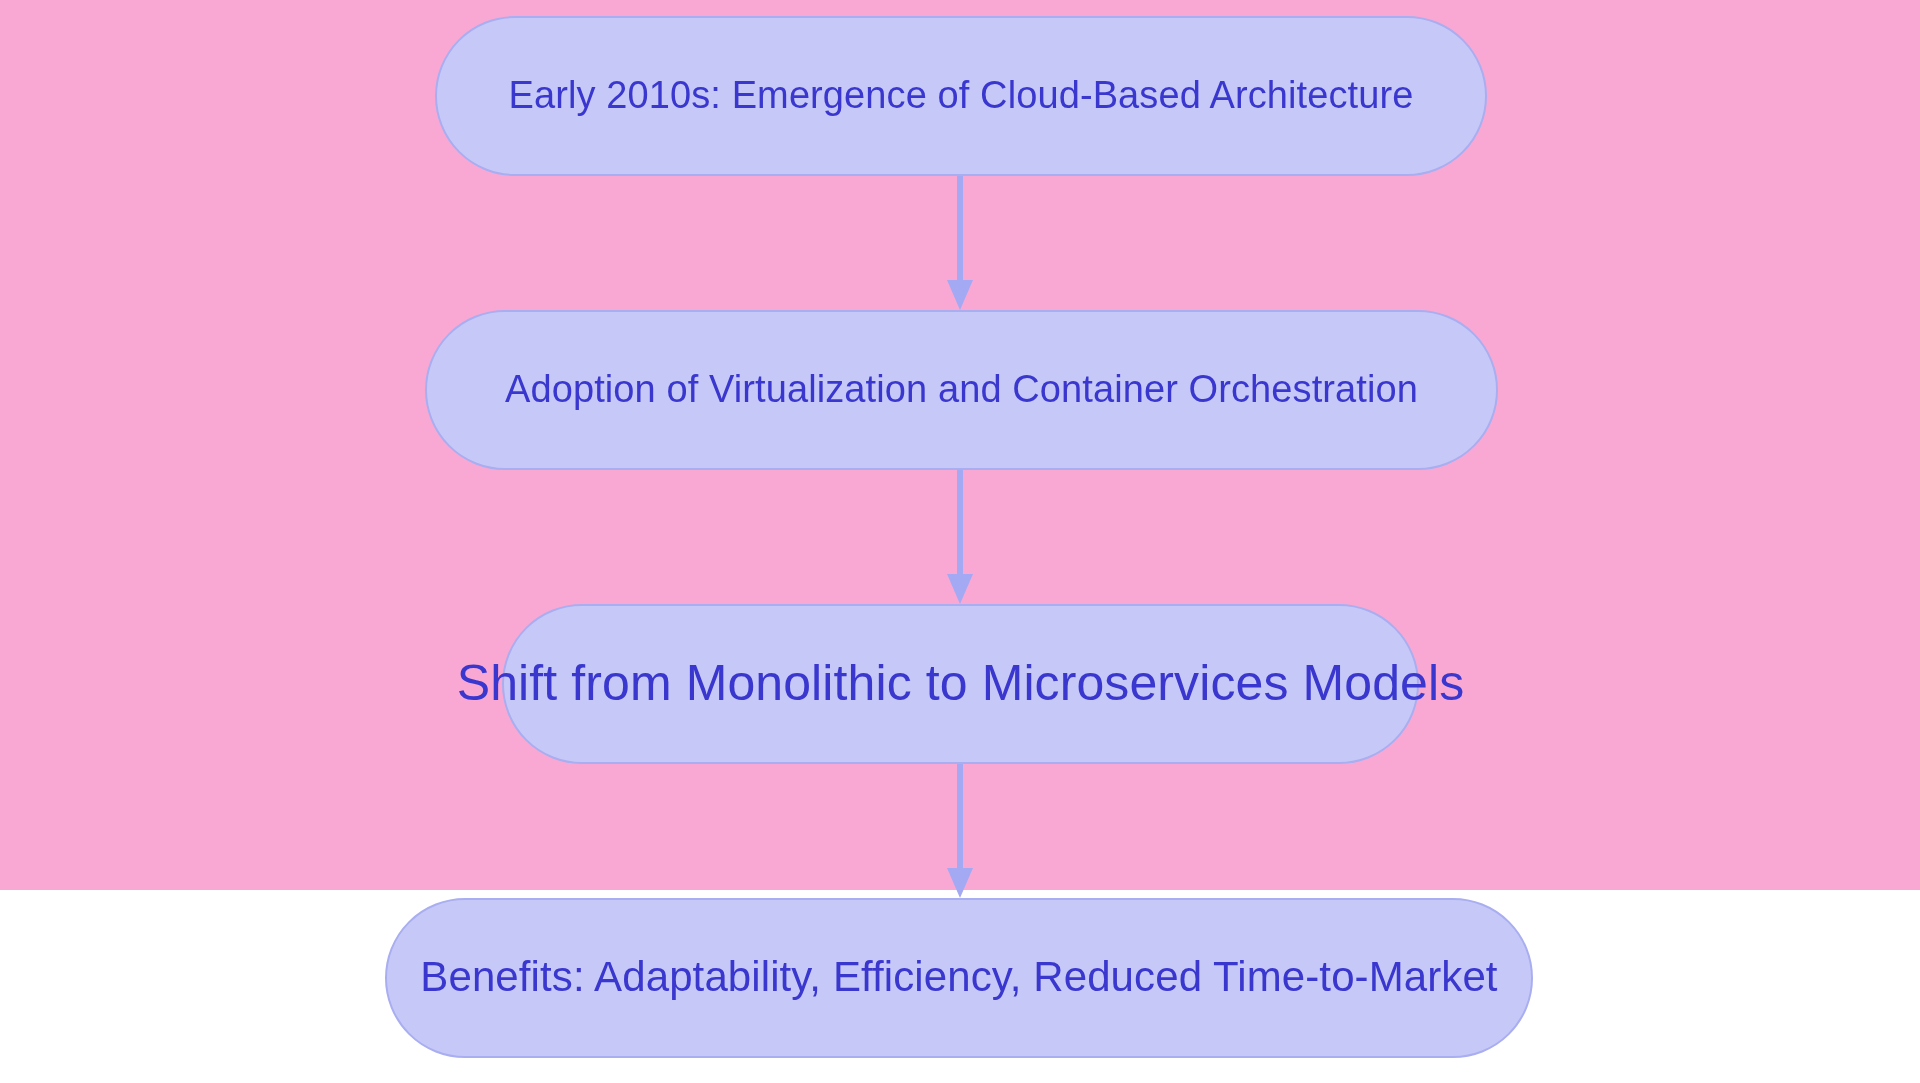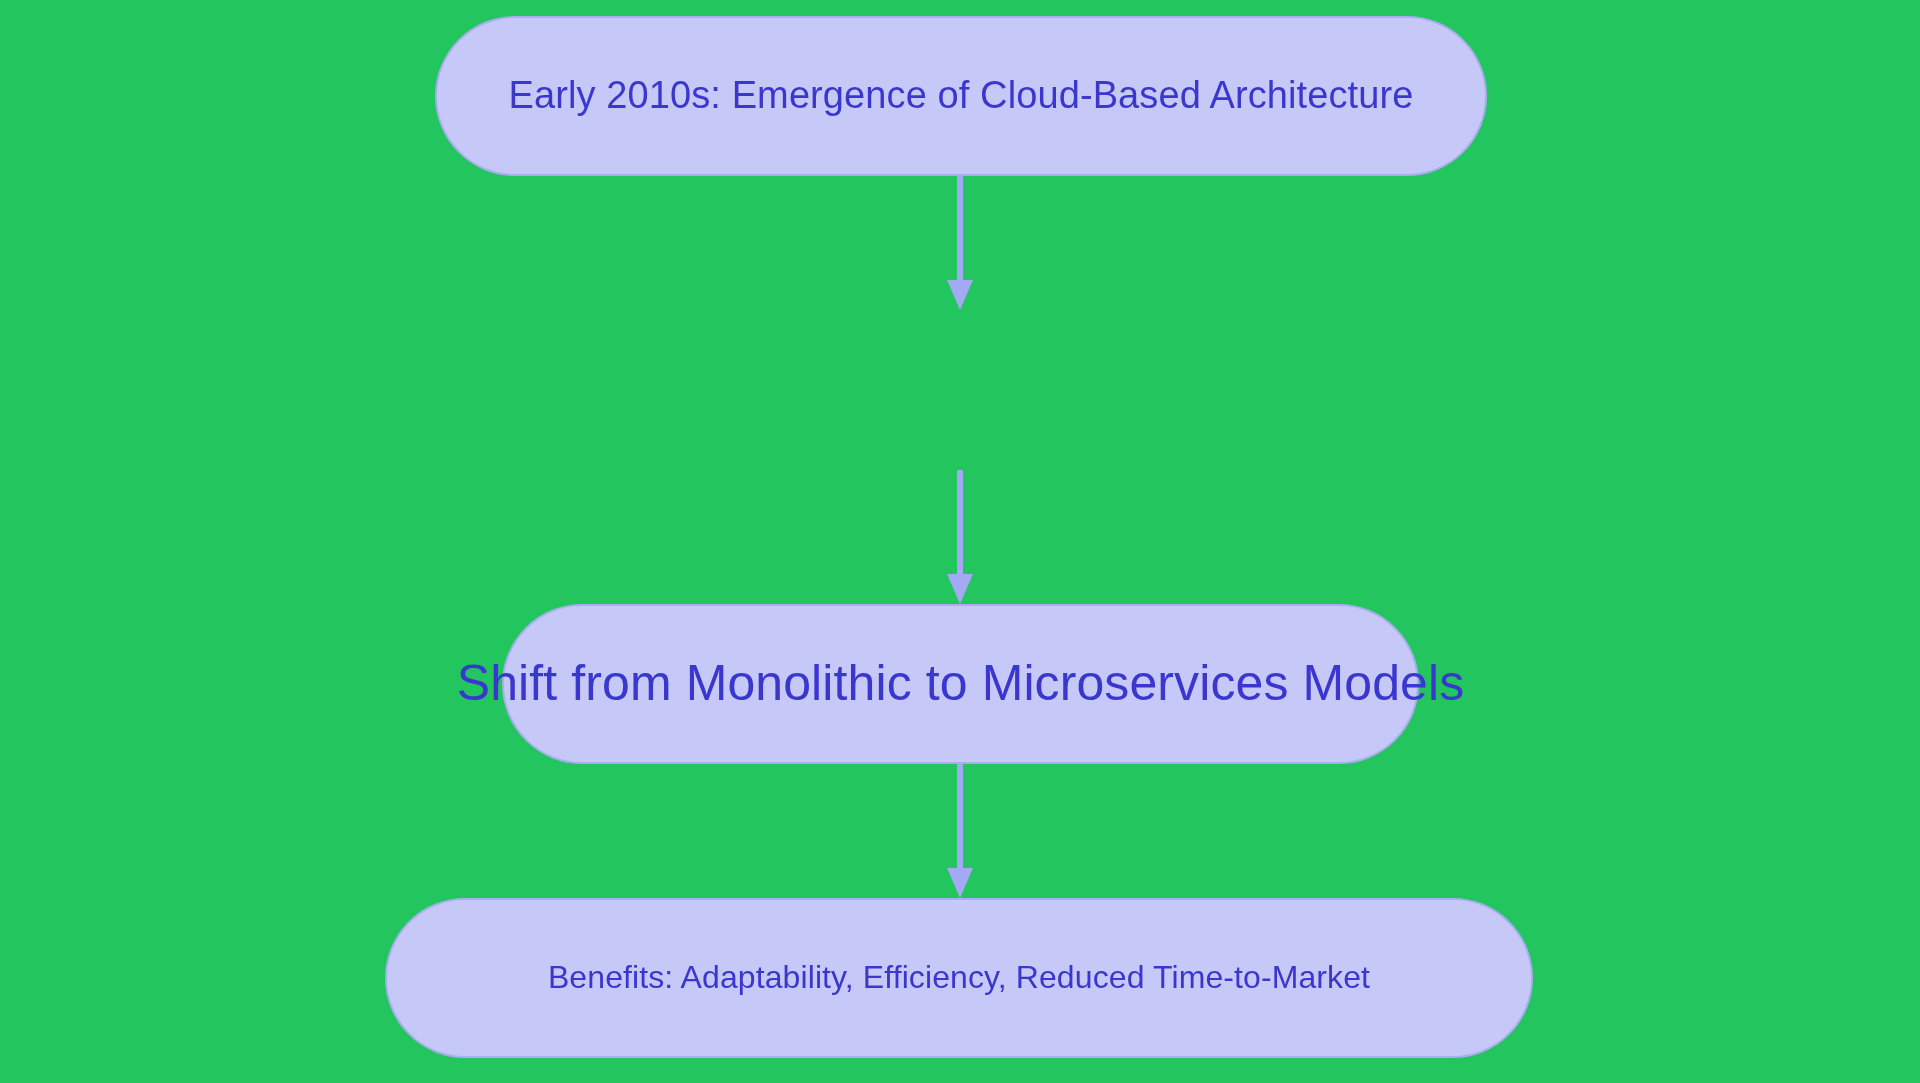--- a/index.html
+++ b/index.html
@@ -11,22 +11,22 @@
   body {
     width: 1920px;
     height: 1083px;
     font-family: "Liberation Sans", sans-serif;
     overflow: hidden;
   }
 
   #flowchart-canvas {
     position: relative;
     width: 1920px;
-    height: 1083px;
-    background: #22c55e;
+    height: 890px;
+    background: #f9a8d4;
   }
 
   .flow-node {
     position: absolute;
     box-sizing: border-box;
     display: flex;
     align-items: center;
     justify-content: center;
     background: #c6c9f8;
     border: 2px solid #a9aef0;
@@ -41,21 +41,21 @@
   .flow-node .node-label {
     display: block;
     line-height: 1;
     padding-bottom: 2px;
   }
 
   
   #node-1 { left: 435px;  top: 16px;  width: 1052px; height: 160px; font-size: 38px; }
   #node-2 { left: 425px;  top: 310px; width: 1073px; height: 160px; font-size: 38px; }
   #node-3 { left: 502px;  top: 604px; width: 917px;  height: 160px; font-size: 50px; }
-  #node-4 { left: 385px;  top: 898px; width: 1148px; height: 160px; font-size: 32px; }
+  #node-4 { left: 385px;  top: 898px; width: 1148px; height: 160px; font-size: 42px; }
 
   
   .flow-connector {
     position: absolute;
     left: 952px;
     width: 16px;
   }
   .flow-connector .connector-line {
     position: absolute;
     left: 5px;
@@ -87,20 +87,23 @@
 
   <div class="flow-node" id="node-1">
     <span class="node-label">Early 2010s: Emergence of Cloud-Based Architecture</span>
   </div>
 
   <div class="flow-connector" id="connector-1">
     <div class="connector-line"></div>
     <div class="connector-arrowhead"></div>
   </div>
 
+  <div class="flow-node" id="node-2">
+    <span class="node-label">Adoption of Virtualization and Container Orchestration</span>
+  </div>
 
   <div class="flow-connector" id="connector-2">
     <div class="connector-line"></div>
     <div class="connector-arrowhead"></div>
   </div>
 
   <div class="flow-node" id="node-3">
     <span class="node-label">Shift from Monolithic to Microservices Models</span>
   </div>
 

